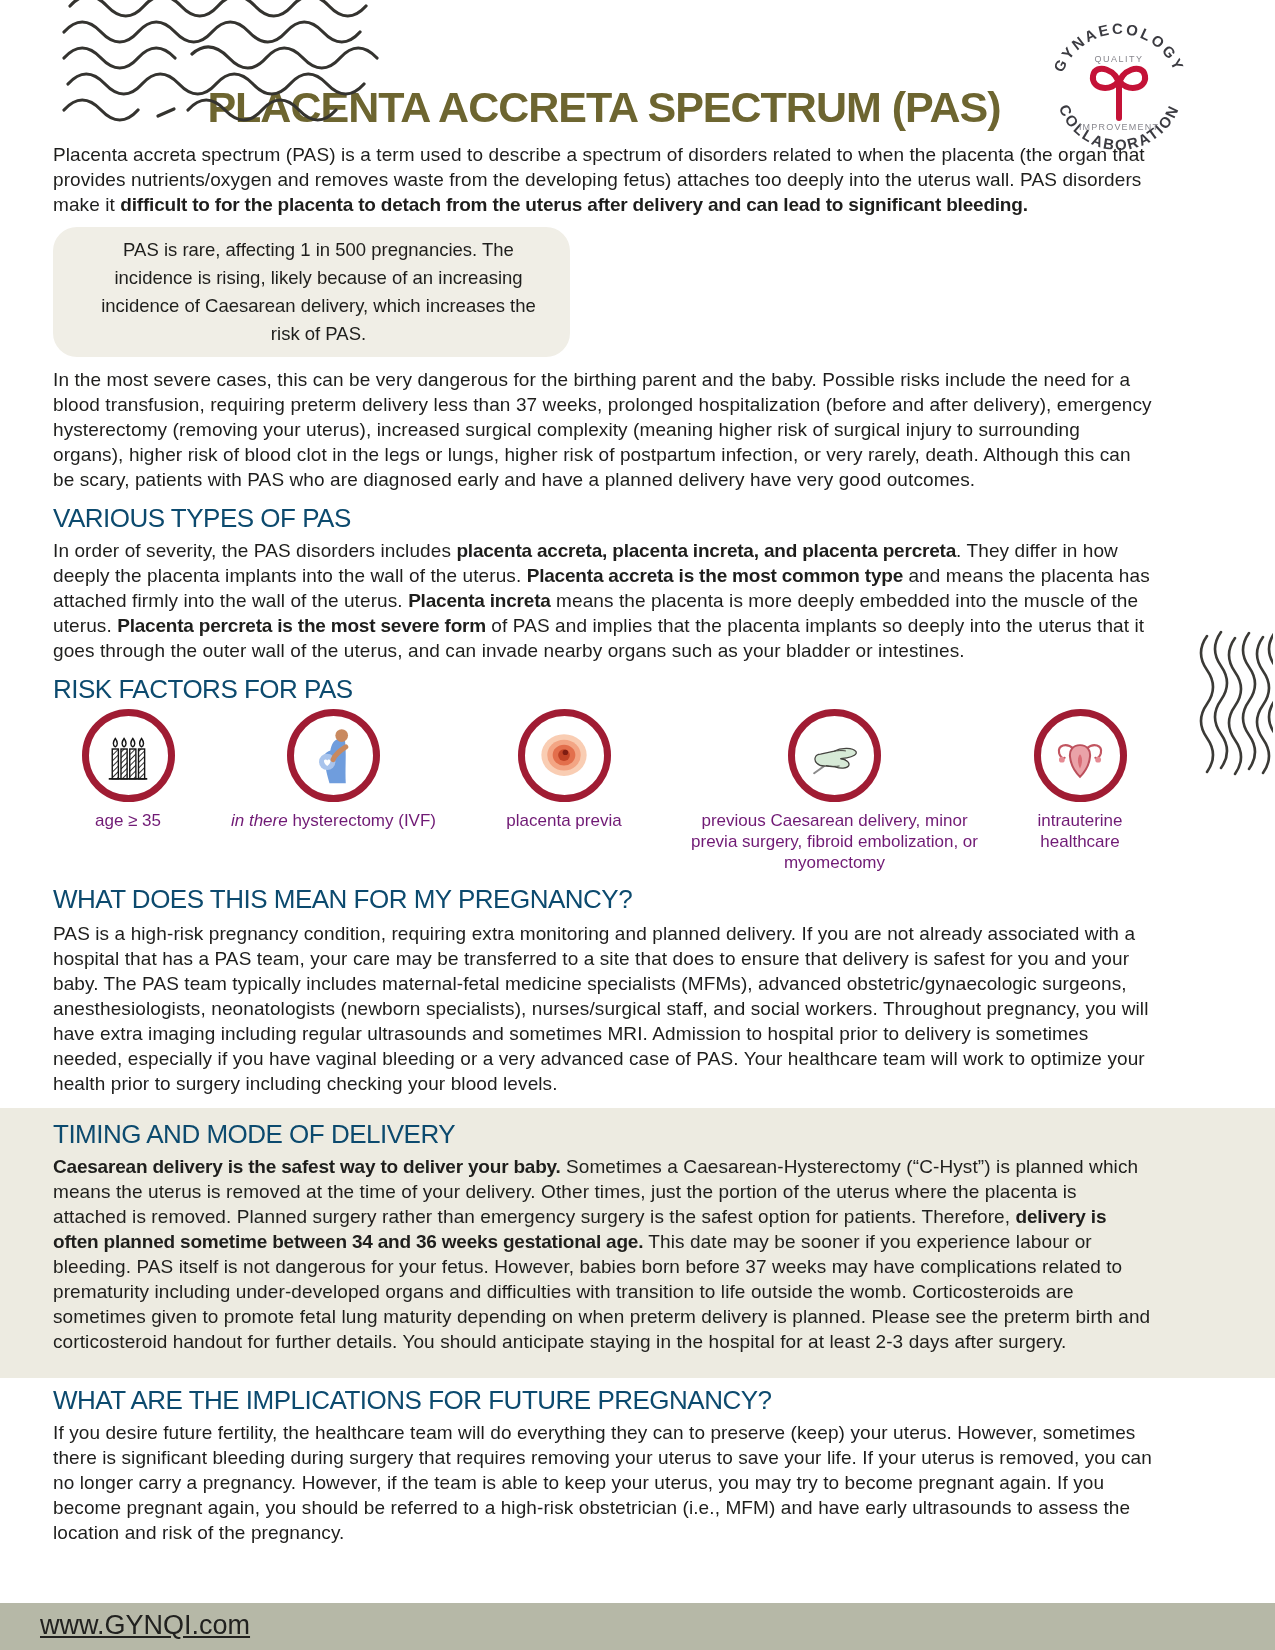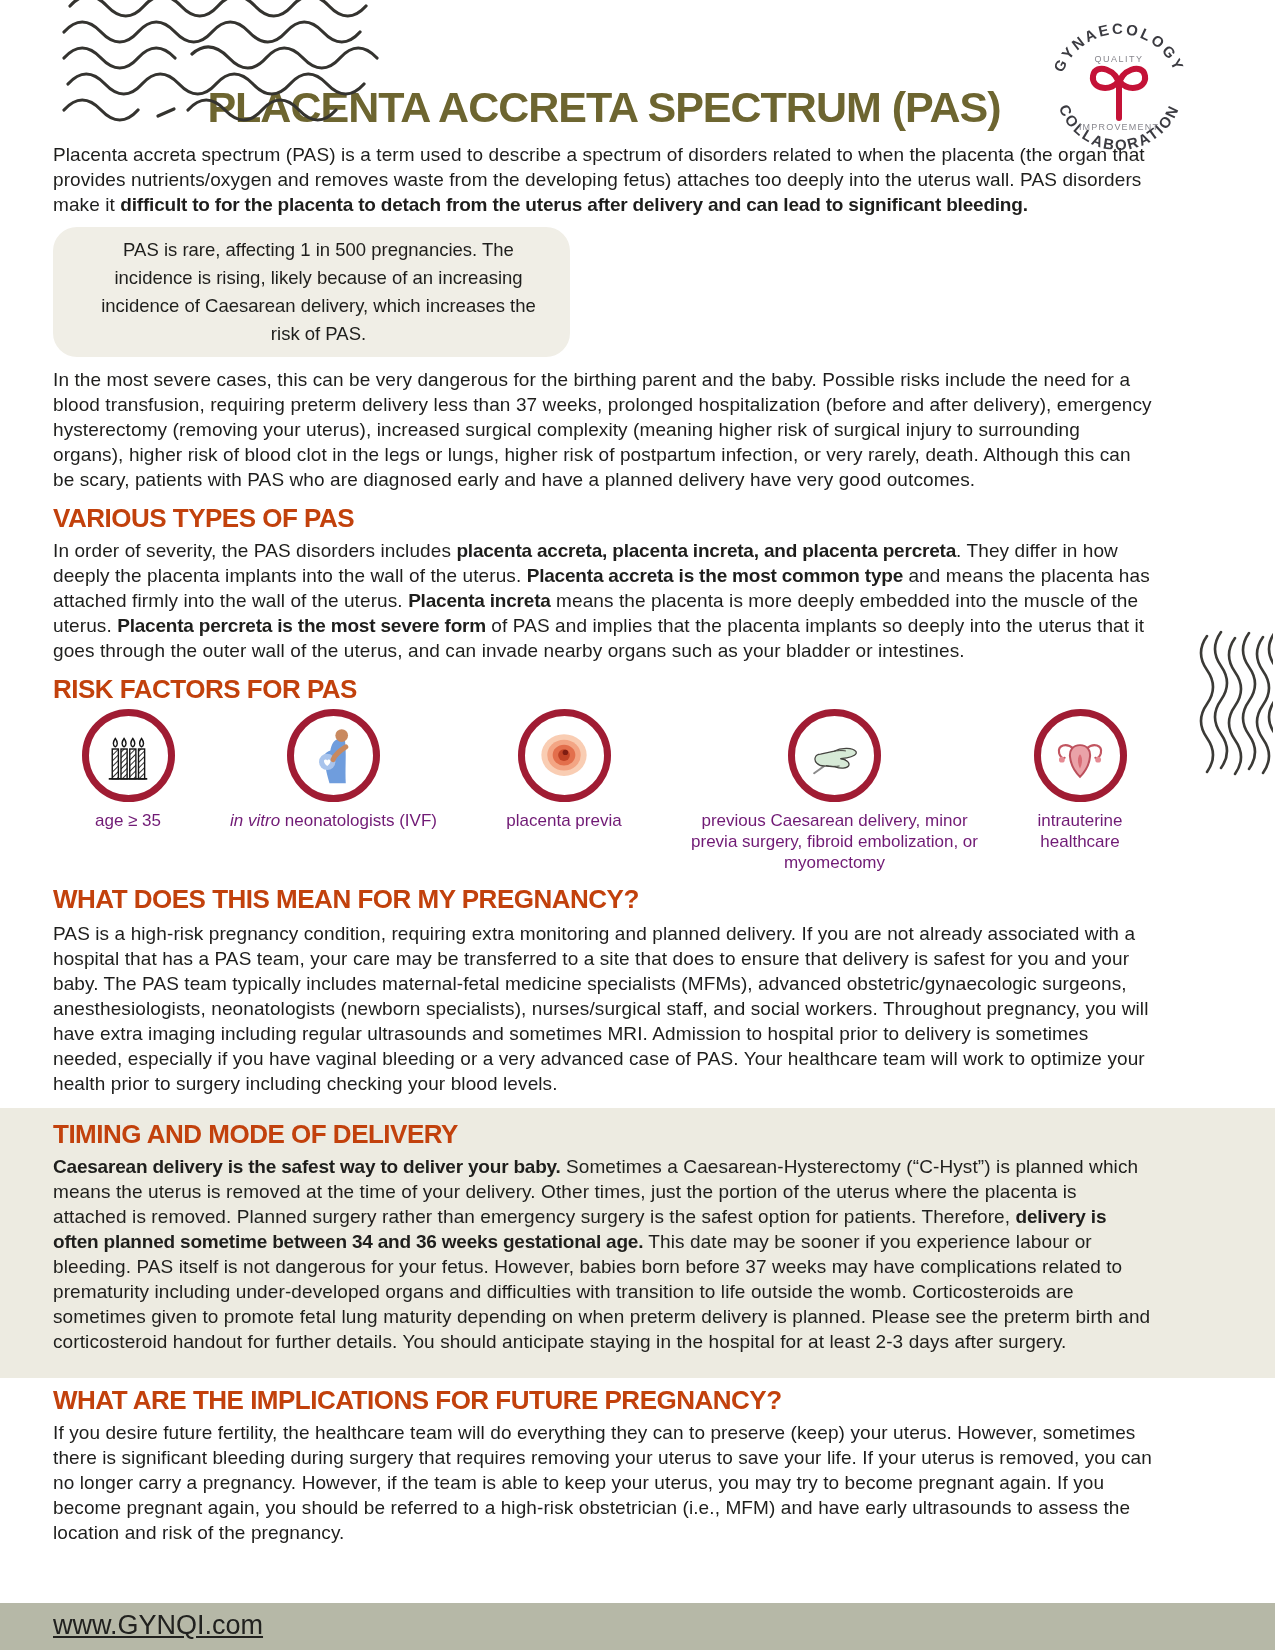--- a/index.html
+++ b/index.html
@@ -23,22 +23,22 @@
     color:var(--olive,#6d6530);
   }
 
   
   p.body { font-size:19px; line-height:25px; letter-spacing:0.1px; }
   .seg-b { font-weight:700; letter-spacing:-0.2px; }
   .seg-i { font-style:italic; }
   .mt-intro { margin-top:12px; }
 
   h2.heading {
-    font-size:26px; line-height:28px; font-weight:700; letter-spacing:-0.5px;
-    color:#c2410c; margin-top:12px; margin-bottom:6px;
+    font-size:26px; line-height:28px; font-weight:400; letter-spacing:-0.5px;
+    color:#0c4a6e; margin-top:12px; margin-bottom:6px;
   }
 
   
   .boxes { display:flex; gap:26px; margin-top:10px; }
   .fact-box {
     background:var(--box-beige,#f0eee6); border-radius:24px;
     padding:9px 18px; font-size:18.5px; line-height:28px; text-align:center;
   }
   .fact-box.b1 { flex:0 0 517px;padding-left:32px; }
   .fact-box.b2 { flex:1; }
@@ -68,21 +68,21 @@
     padding:10px 120px 24px 53px;
   }
   .band h2.heading { margin-top:2px; }
 
   .future { padding-top:0; }
   .future h2.heading { margin-top:8px; }
 
   
   .footer {
     position:absolute; left:0; right:0; bottom:0; height:47px;
-    background:var(--footer-green,#b6b8a7); padding:7px 0 0 53px;
+    background:var(--footer-green,#b6b8a7); padding:7px 0 0 40px;
   }
   .footer a {
     font-size:27px; color:#21211f; text-decoration:underline;
     font-family:"Liberation Sans", sans-serif;
   }
 </style>
 </head>
 <body>
 
 <div class="page">
@@ -182,21 +182,21 @@
       <div class="risk-item w2">
         <div class="circle">
           <svg width="58" height="58" viewBox="0 0 64 64">
             <path d="M37 13 C31 15 29 20 28 26 C19 29 15 41 23 46 C24 52 26 58 27 62 L45 62 C44 47 46 28 44 14 Z" fill="#6f9ddd"></path>
             <circle cx="24.5" cy="38.5" r="9" fill="#a9c4ec"></circle>
             <path d="M24.5 43 c-4 -3.1 -4.6 -6.5 -2 -7.1 c1.1 -0.2 2 0.7 2 1.4 c0 -0.7 0.9 -1.6 2 -1.4 c2.6 0.6 2 4 -2 7.1 z" fill="#ffffff"></path>
             <circle cx="40.5" cy="9.5" r="7" fill="#c9895f"></circle>
             <path d="M45 22 C39 26 33 30 31 36" fill="none" stroke="#c9895f" stroke-width="5.5" stroke-linecap="round"></path>
           </svg>
         </div>
-        <div class="caption"><span class="seg-i">in vitro</span><span> neonatologists (IVF)</span></div>
+        <div class="caption"><span class="seg-i">in there</span><span> hysterectomy (IVF)</span></div>
       </div>
 
       <div class="risk-item w3">
         <div class="circle">
           <svg width="58" height="58" viewBox="0 0 64 64">
             <ellipse cx="32" cy="31" rx="25" ry="23" fill="#f9cdb3"></ellipse>
             <ellipse cx="32" cy="31" rx="18.5" ry="17" fill="#f3a584"></ellipse>
             <ellipse cx="32" cy="31" rx="12.5" ry="11.5" fill="#e36f4c"></ellipse>
             <circle cx="32" cy="31" r="6.5" fill="#c04326"></circle>
             <circle cx="33.5" cy="28" r="3" fill="#7e1d12"></circle>

